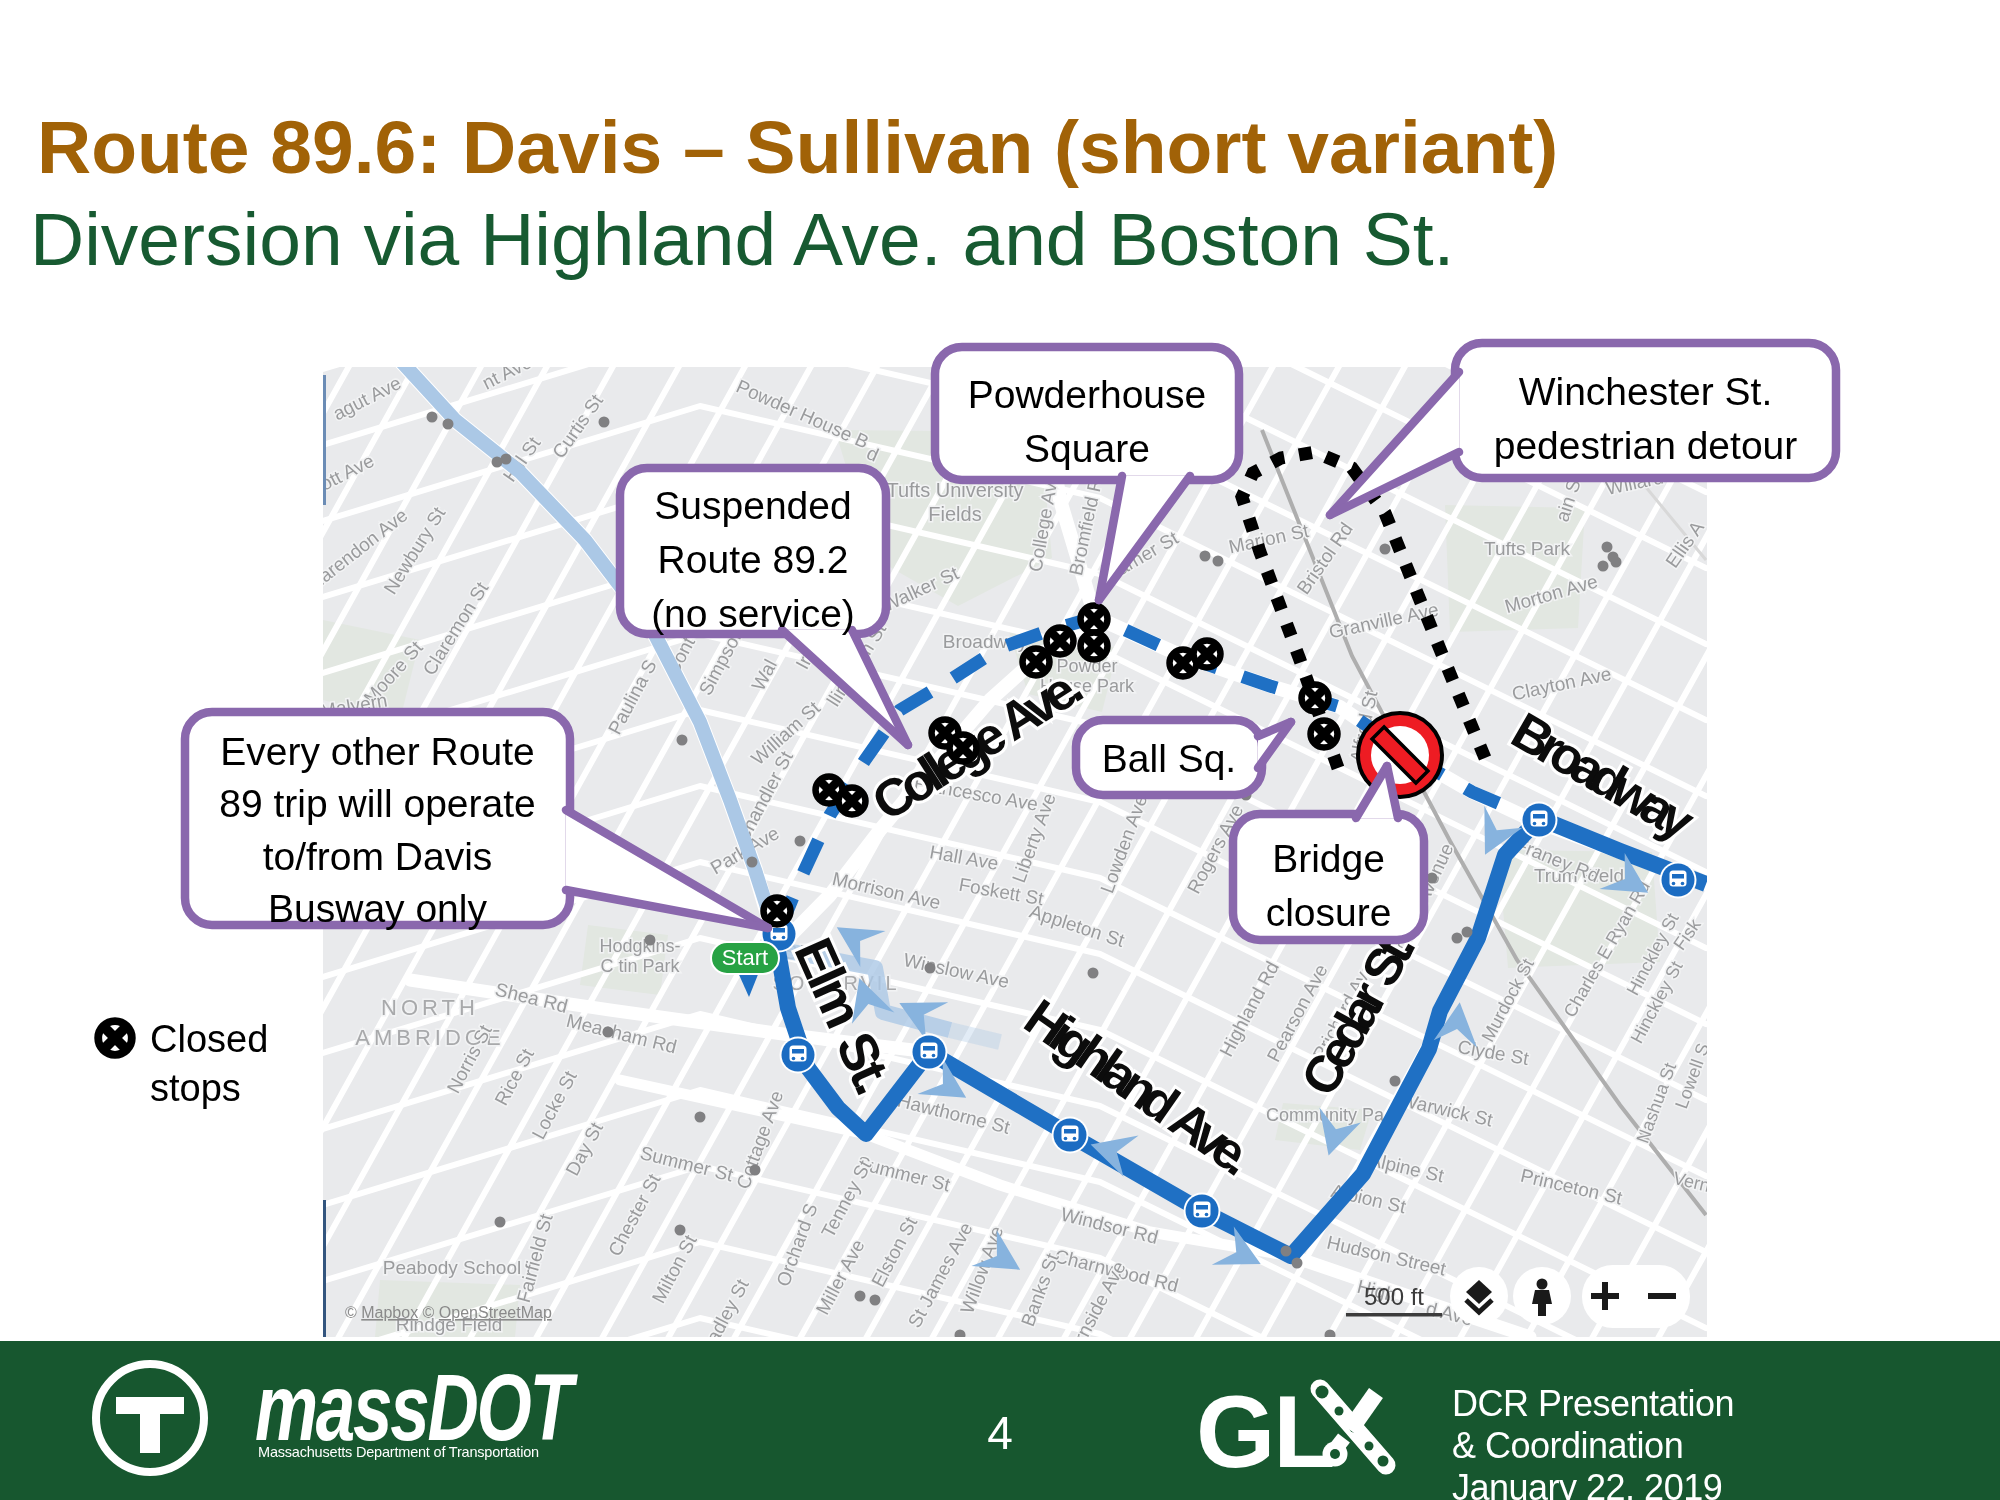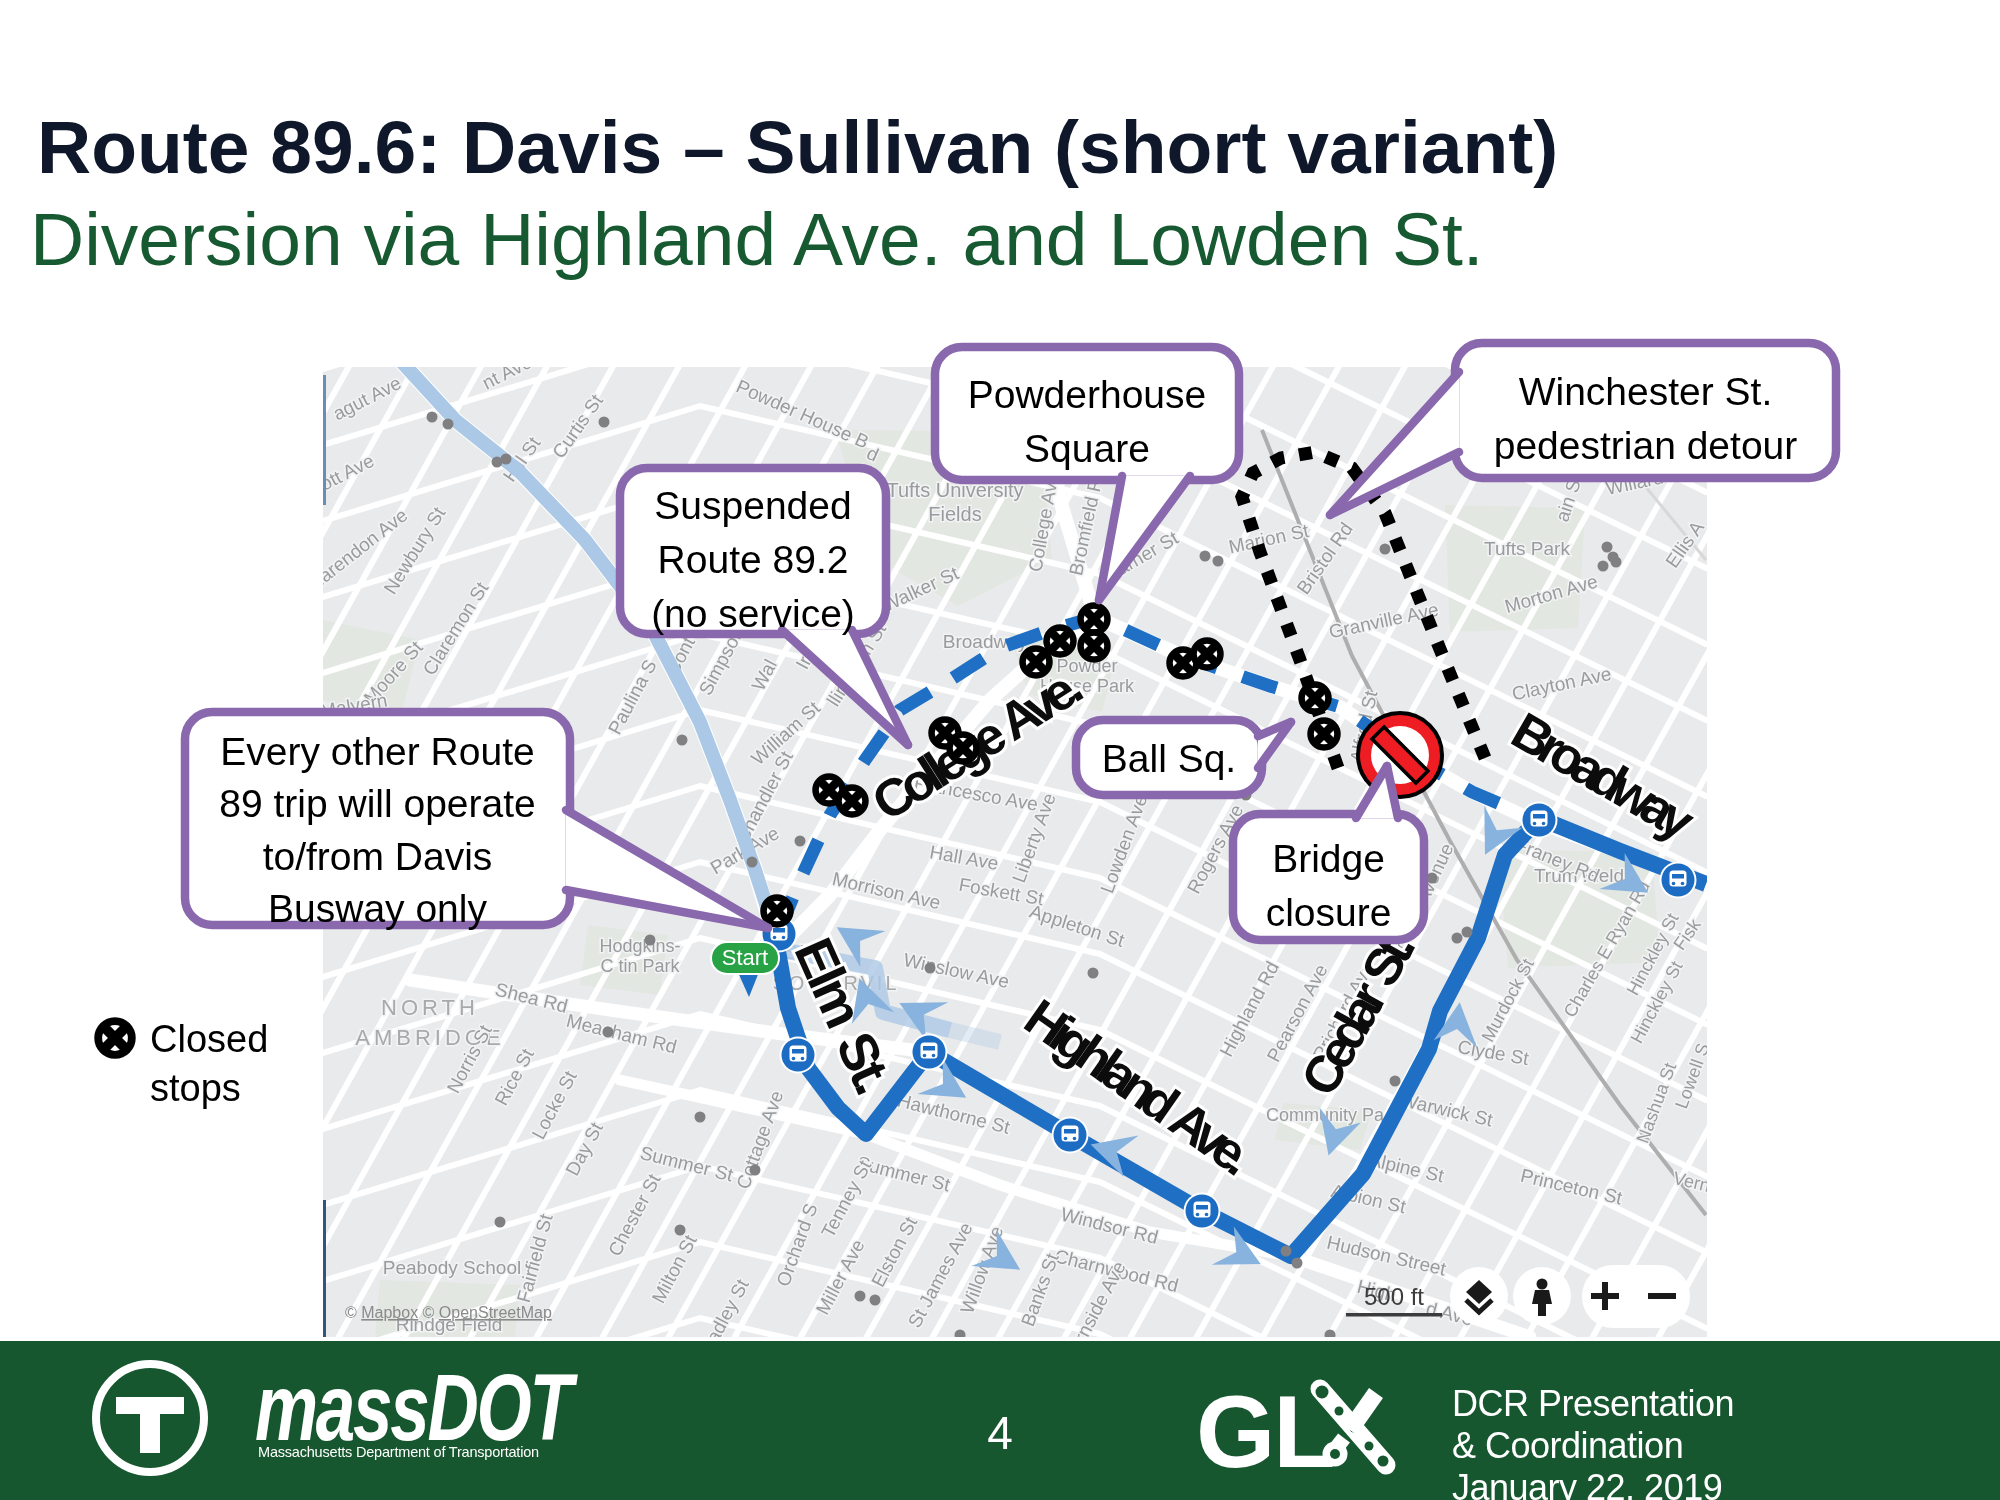--- a/index.html
+++ b/index.html
@@ -1,31 +1,31 @@
 <!DOCTYPE html>
 <html><head>
 <meta charset="utf-8">
 <style>
   html,body{margin:0;padding:0;width:2000px;height:1500px;background:#ffffff;overflow:hidden;}
   *{box-sizing:border-box;}
   body{font-family:"Liberation Sans", sans-serif;}
-  .title1{position:absolute;left:37px;top:104px;font-size:75px;font-weight:bold;color:#0f172a;white-space:nowrap;}
+  .title1{position:absolute;left:37px;top:104px;font-size:75px;font-weight:bold;color:#a16207;white-space:nowrap;}
   .title2{position:absolute;left:30px;top:196px;font-size:75px;font-weight:normal;color:#175a31;white-space:nowrap;}
   .footer{position:absolute;left:0;top:1341px;width:2000px;height:159px;background:#17572f;}
   .pagenum{position:absolute;left:960px;top:1406px;width:80px;text-align:center;font-size:46px;color:#ffffff;}
   .dcr{position:absolute;left:1452px;top:1383px;font-size:36px;color:#ffffff;line-height:42px;letter-spacing:-0.5px;white-space:nowrap;}
   .massdot{position:absolute;left:255px;top:1354px;color:#ffffff;font-style:italic;font-weight:bold;font-size:94px;letter-spacing:-3px;transform:scaleX(0.755);transform-origin:left top;}
   .massdotsub{position:absolute;left:258px;top:1444px;color:#ffffff;font-weight:normal;font-size:14.5px;letter-spacing:-0.2px;}
 </style>
 </head>
 <body>
 
 <div class="title1">Route 89.6: Davis – Sullivan (short variant)</div>
 
-<div class="title2">Diversion via Highland Ave. and Lowden St.</div>
+<div class="title2">Diversion via Highland Ave. and Boston St.</div>
 <svg id="mapsvg" width="2000" height="1500" viewBox="0 0 2000 1500" style="position:absolute;left:0;top:0;">
 <defs>
 <clipPath id="mapclip">
         <rect x="323" y="367" width="1384" height="970"></rect>
       </clipPath>
 <g id="closedstop">
   <circle r="13.5" fill="#ffffff" stroke="#000000" stroke-width="6.5"></circle>
   <path d="M-9.5,-9.5 L9.5,9.5 M-9.5,9.5 L9.5,-9.5" stroke="#000000" stroke-width="8.5" stroke-linecap="butt"></path>
 </g>
 <g id="busstop">

